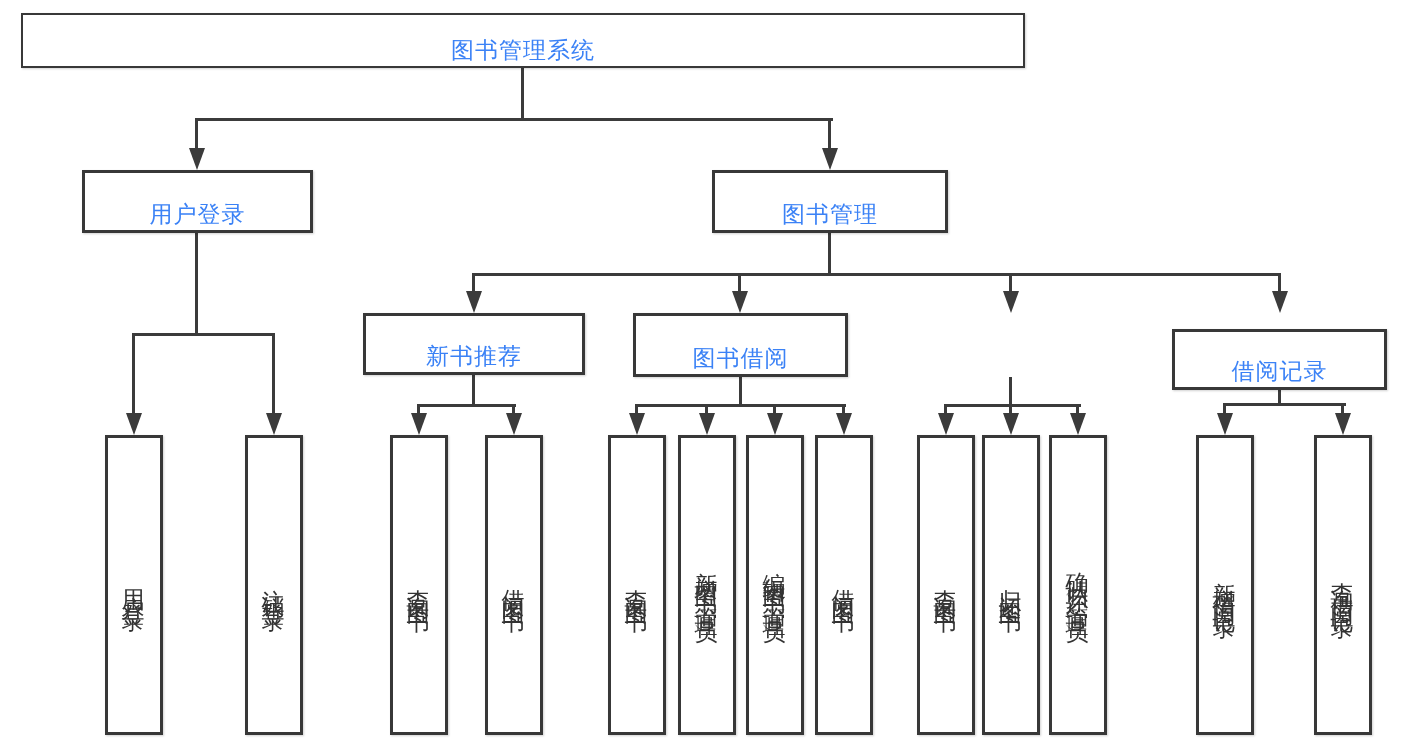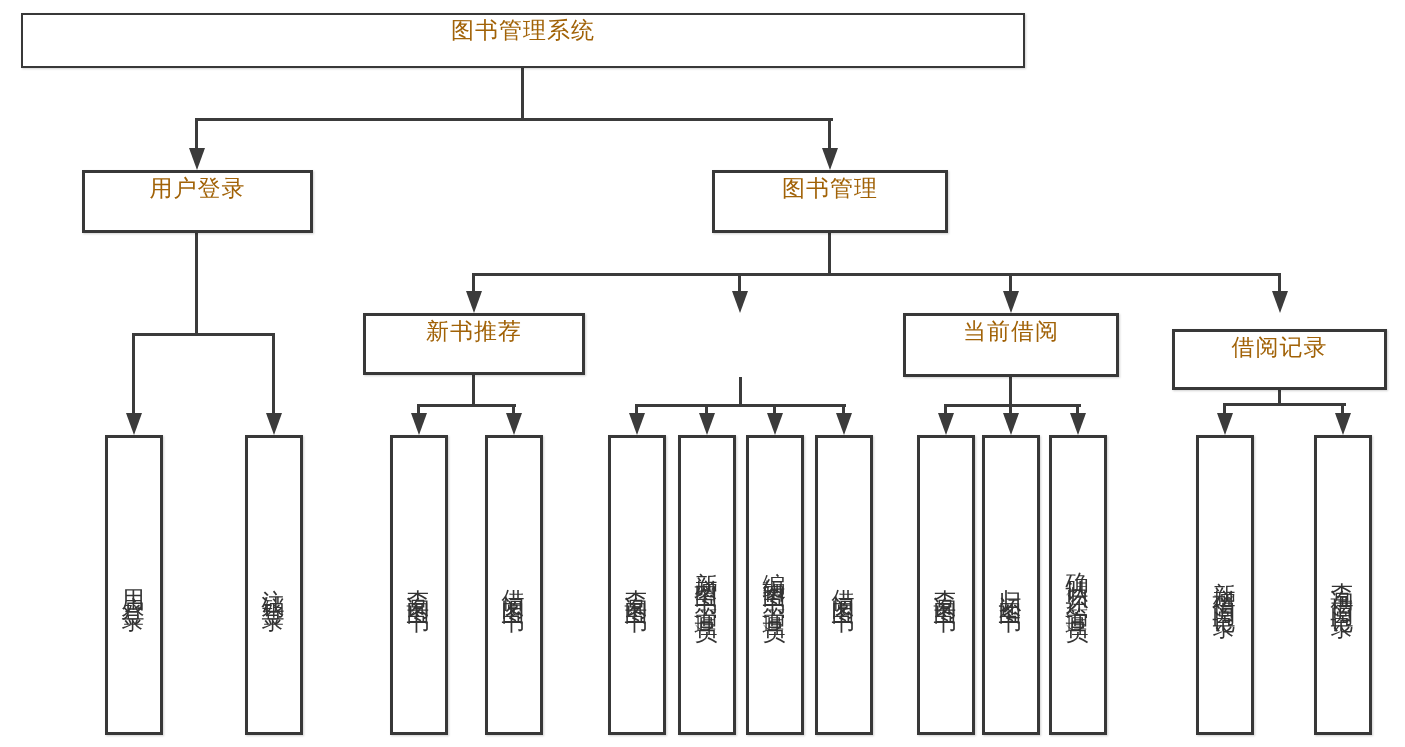--- a/index.html
+++ b/index.html
@@ -10,24 +10,24 @@
     font-family:"Liberation Sans","DejaVu Sans",sans-serif;
     color:#333333;
     overflow:hidden;
   }
   
   .box{
     position:absolute;
     box-sizing:border-box;
     border:2px solid #383838;
     background:#ffffff;
-    display:flex;align-items:flex-start;justify-content:center;
+    display:flex;align-items:flex-end;justify-content:center;
     font-size:23px;
     letter-spacing:1px;
-    color:#a16207;
+    color:#3b82f6;
     box-shadow:1px 1px 2px rgba(0,0,0,0.18);
   }
   .box.thick{border-width:3px;}
   
   .vbox{
     position:absolute;
     box-sizing:border-box;
     border:3px solid #383838;
     background:#ffffff;
     width:58px;top:435px;height:300px;
@@ -131,22 +131,22 @@
   <div class="box thick" style="left:82px;top:170px;width:231px;height:63px;">
     <span>用户登录</span>
   </div>
   <div class="box thick" style="left:363px;top:313px;width:222px;height:62px;">
     <span>新书推荐</span>
   </div>
 
   <div class="box thick" style="left:712px;top:170px;width:236px;height:63px;">
     <span>图书管理</span>
   </div>
-  <div class="box thick" style="left:903px;top:313px;width:216px;height:64px;">
-    <span>当前借阅</span>
+  <div class="box thick" style="left:633px;top:313px;width:215px;height:64px;">
+    <span>图书借阅</span>
   </div>
   <div class="box thick" style="left:1172px;top:312px;width:215px;height:61px;margin-top:17px;">
     <span>借阅记录</span>
   </div>
 
   <div class="vbox" style="left:105px;">
     <span class="vtext">用户登录</span>
   </div>
   <div class="vbox" style="left:245px;">
     <span class="vtext">注销登录</span>

